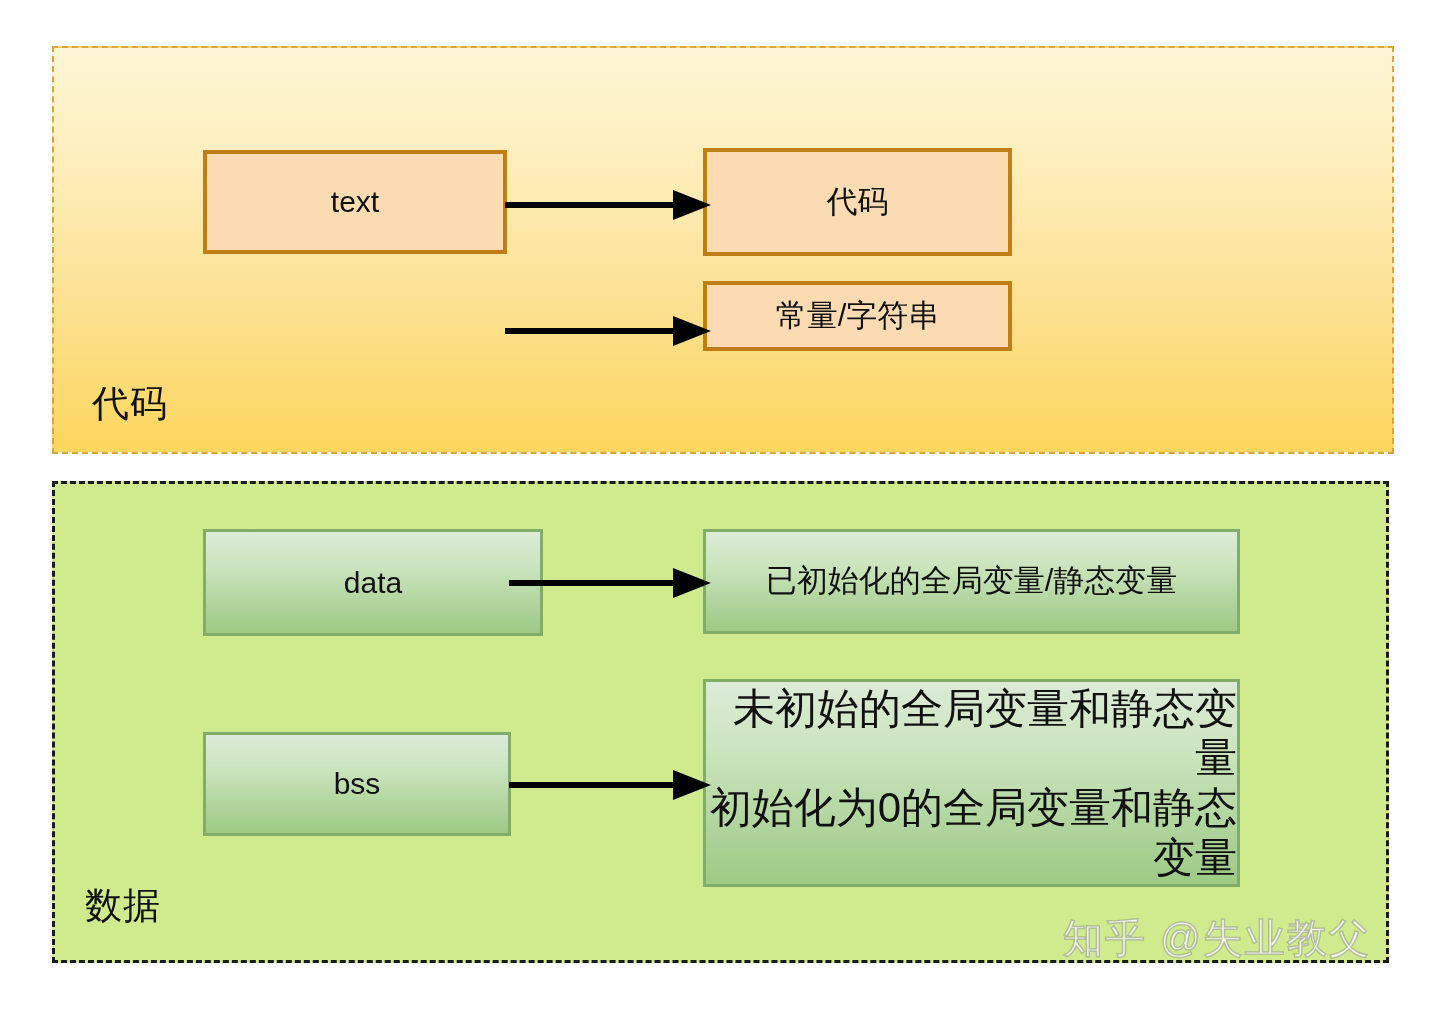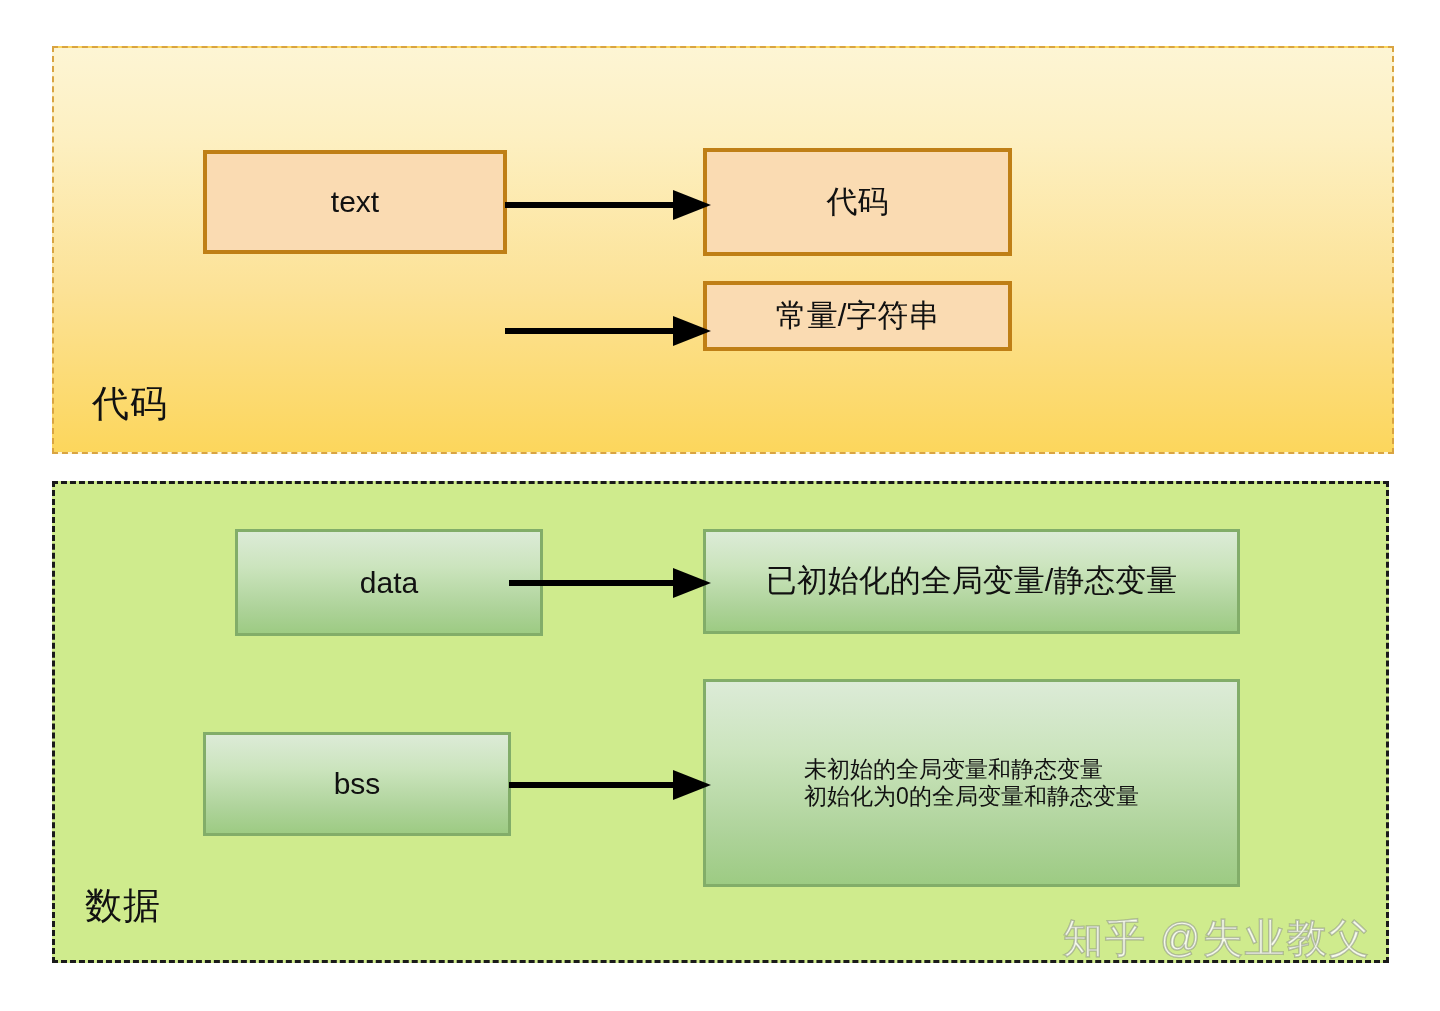--- a/index.html
+++ b/index.html
@@ -63,49 +63,49 @@
     bottom: 36px;
   }
 
   
   .node {
     position: absolute;
     box-sizing: border-box;
     display: flex;
     align-items: center;
     justify-content: center;
-    text-align: left;
+    text-align: right;
     color: #111111;
     line-height: 1.18;
     white-space: pre-line;
   }
 
   .node.orange {
     background: #fadbb2;
     border: 4px solid #bf7f16;
     font-size: 30px;
   }
 
   .node.green {
     background: linear-gradient(to bottom, #dcebd7 0%, #cbe4bd 35%, #aed39a 75%, #9dcb83 100%);
     border: 3px solid #82ad69;
     font-size: 30px;
   }
 
   
   #node-text    { left: 203px; top: 150px; width: 304px; height: 104px; }
   #node-rodata  { left: 203px; top: 277px; width: 304px; height: 104px; }
-  #node-data    { left: 203px; top: 529px; width: 308px; height: 107px; margin-left: 32px; }
+  #node-data    { left: 203px; top: 529px; width: 340px; height: 107px; }
   #node-bss     { left: 203px; top: 732px; width: 308px; height: 104px; }
 
   
   #node-code-desc   { left: 703px; top: 148px; width: 309px; height: 108px; font-size: 31px; }
   #node-rodata-desc { left: 703px; top: 281px; width: 309px; height: 70px;  font-size: 31px; }
   #node-data-desc   { left: 703px; top: 529px; width: 537px; height: 105px; font-size: 31px; }
-  #node-bss-desc    { left: 703px; top: 679px; width: 537px; height: 208px; font-size: 23px; }
+  #node-bss-desc    { left: 703px; top: 679px; width: 537px; height: 208px; font-size: 42px; }
 
   
   .arrow {
     position: absolute;
     height: 34px;
     pointer-events: none;
   }
   .arrow svg { display: block; }
 
   #arrow-text   { left: 505px; top: 188px;  width: 206px; }

